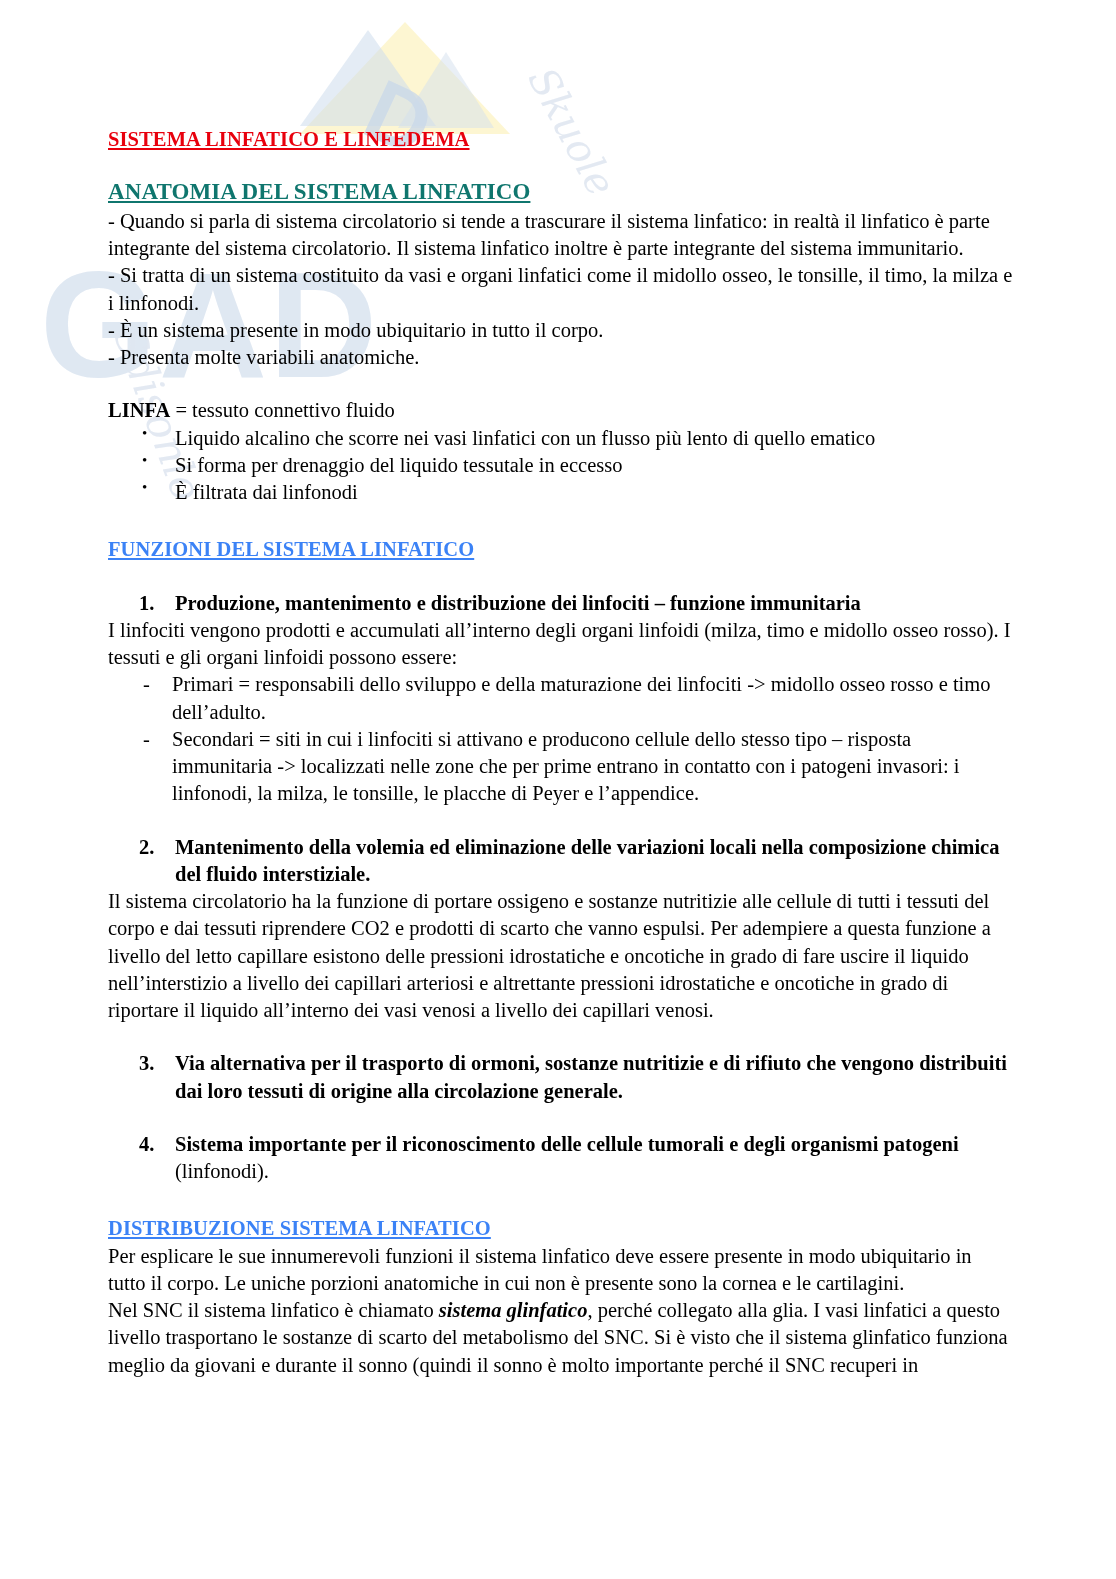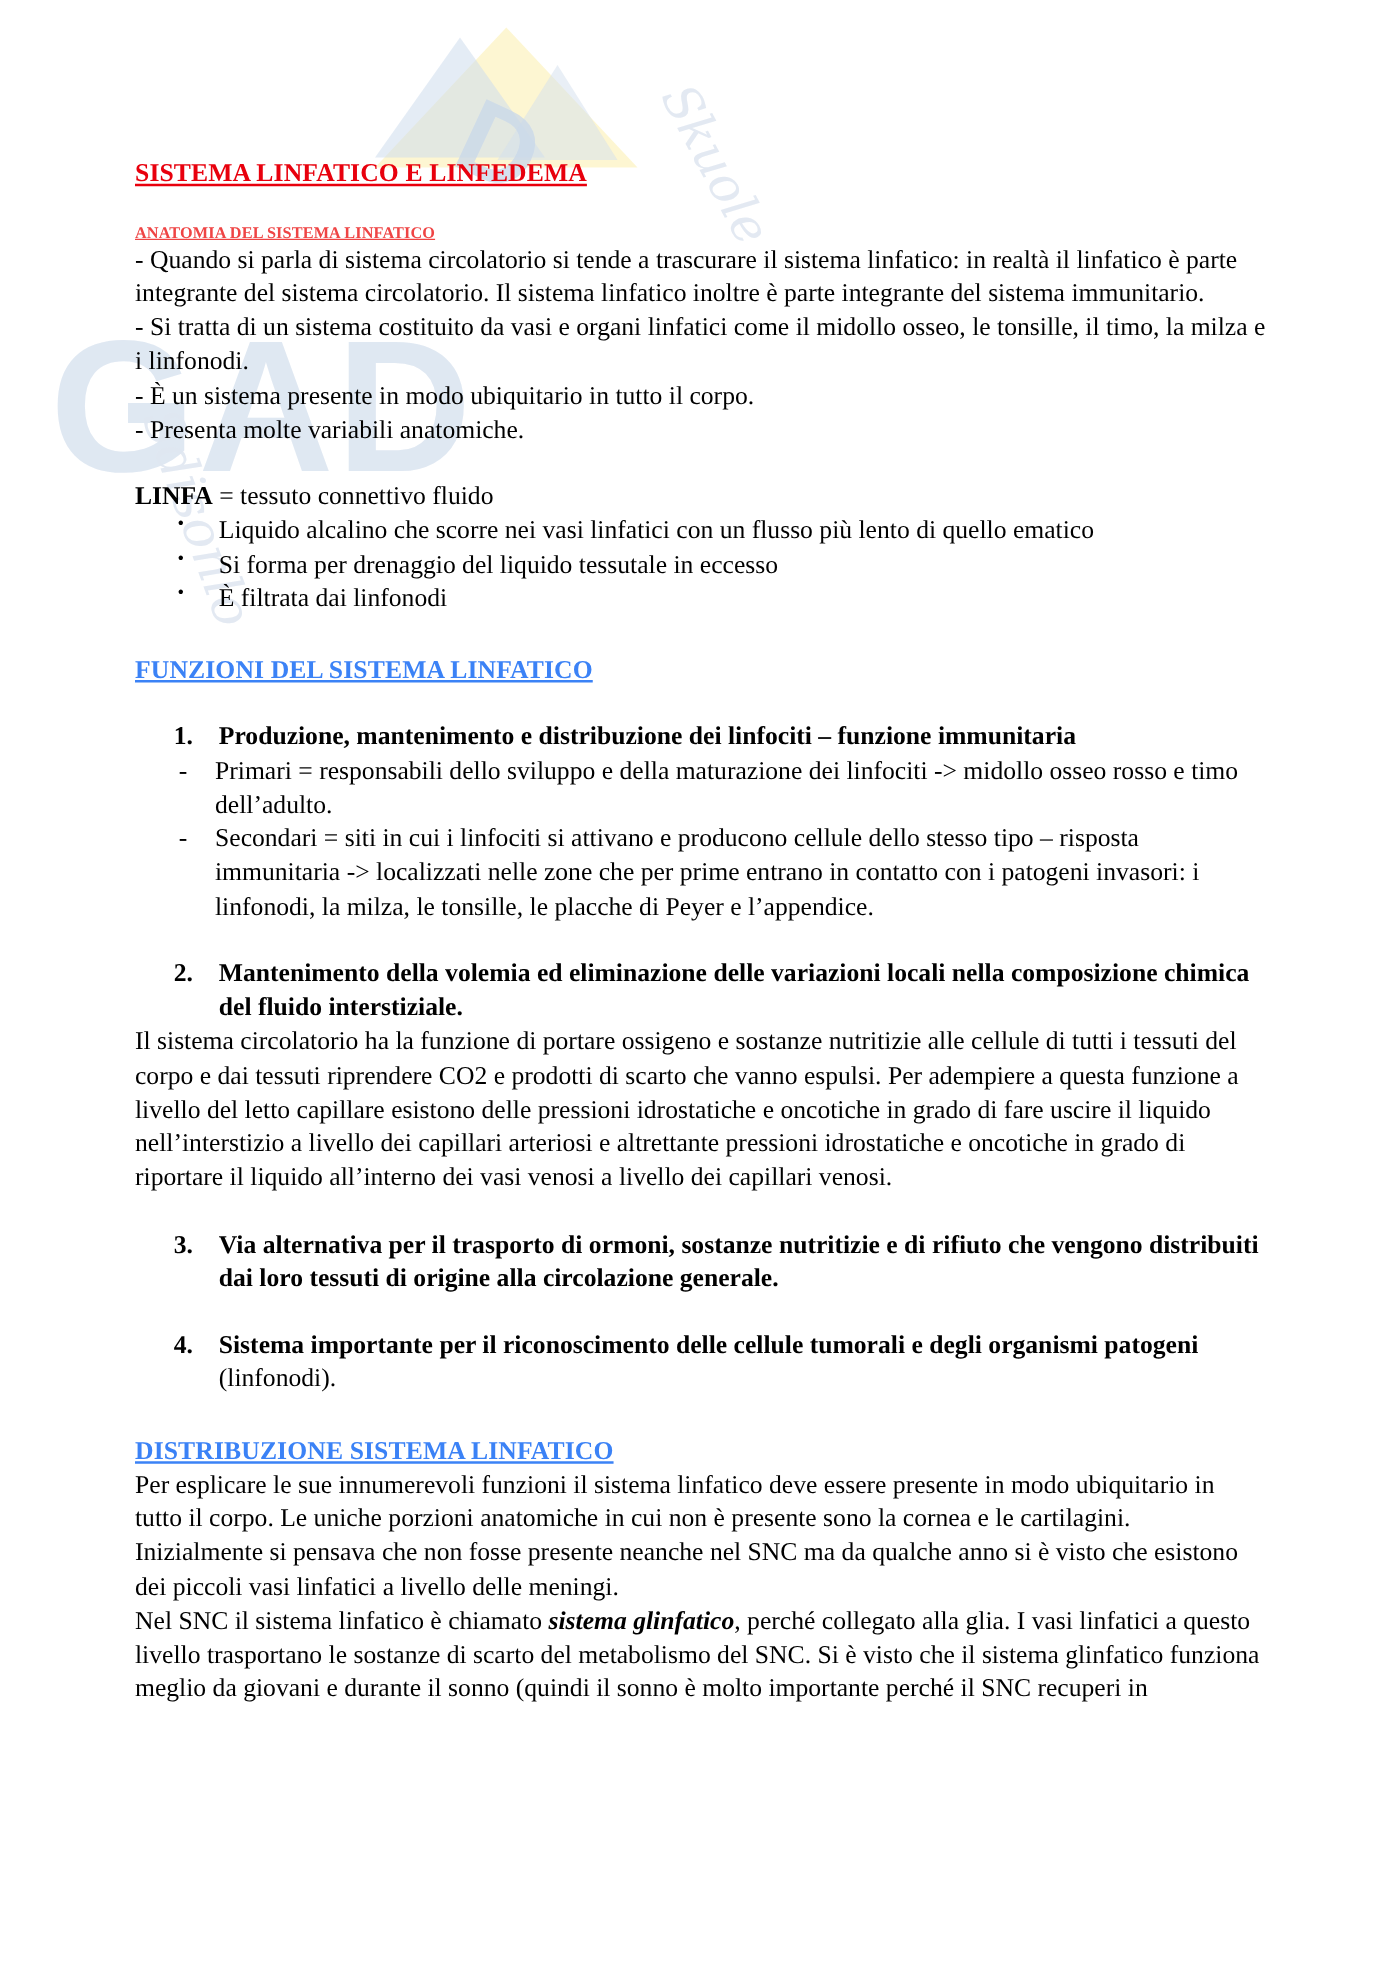--- a/index.html
+++ b/index.html
@@ -125,23 +125,23 @@
   h1.doc-title {
     margin: 0 0 24px 0;
     font-size: 20.5px;
     font-weight: bold;
     color: #e8000d;
     text-decoration: underline;
     letter-spacing: 0.1px;
   }
   h2.sec-red {
     margin: 0 0 0 0;
-    font-size: 13px;
-    font-weight: bold;
-    color: #ef4444;
+    font-size: 23px;
+    font-weight: bold;
+    color: #0f766e;
     text-decoration: underline;
     letter-spacing: 0.1px;
   }
   h2.sec-black {
     margin: 0;
     font-size: 20.5px;
     font-weight: bold;
     color: #3b82f6;
     text-decoration: underline;
     letter-spacing: 0.1px;
@@ -254,20 +254,21 @@
 
     <h2 class="sec-black">FUNZIONI DEL SISTEMA LINFATICO</h2>
 
     <div class="gap-md"></div>
 
     <ol class="num-list">
       <li>
         <span>Produzione, mantenimento e distribuzione dei linfociti – funzione immunitaria</span>
       </li>
     </ol>
+    <p class="para">I linfociti vengono prodotti e accumulati all’interno degli organi linfoidi (milza, timo e midollo osseo rosso). I tessuti e gli organi linfoidi possono essere:</p>
     <ul class="dash-list">
       <li>Primari = responsabili dello sviluppo e della maturazione dei linfociti -&gt; midollo osseo rosso e timo dell’adulto.</li>
       <li>Secondari = siti in cui i linfociti si attivano e producono cellule dello stesso tipo – risposta immunitaria -&gt; localizzati nelle zone che per prime entrano in contatto con i patogeni invasori: i linfonodi, la milza, le tonsille, le placche di Peyer e l’appendice.</li>
     </ul>
 
     <div class="gap-md"></div>
 
     <ol class="num-list" style="counter-reset: fn 1;">
       <li>
         <span>Mantenimento della volemia ed eliminazione delle variazioni locali nella composizione chimica del fluido interstiziale.</span>
@@ -289,17 +290,16 @@
       <li>
         <span>Sistema importante per il riconoscimento delle cellule tumorali e degli organismi patogeni</span>
         <span class="body">(linfonodi).</span>
       </li>
     </ol>
 
     <div class="gap-lg"></div>
 
     <h2 class="sec-black">DISTRIBUZIONE SISTEMA LINFATICO</h2>
     <p class="para">Per esplicare le sue innumerevoli funzioni il sistema linfatico deve essere presente in modo ubiquitario in tutto il corpo. Le uniche porzioni anatomiche in cui non è presente sono la cornea e le cartilagini.</p>
-    <p class="para">Inizialmente si pensava che non fosse presente neanche nel SNC ma da qualche anno si è visto che esistono dei piccoli vasi linfatici a livello delle meningi.</p>
     <p class="para"><span>Nel SNC il sistema linfatico è chiamato </span><i class="bi">sistema glinfatico</i><span>, perché collegato alla glia. I vasi linfatici a questo livello trasportano le sostanze di scarto del metabolismo del SNC. Si è visto che il sistema glinfatico funziona meglio da giovani e durante il sonno (quindi il sonno è molto importante perché il SNC recuperi in</span></p>
 
   </div>
 </div>
 
 </body></html>

